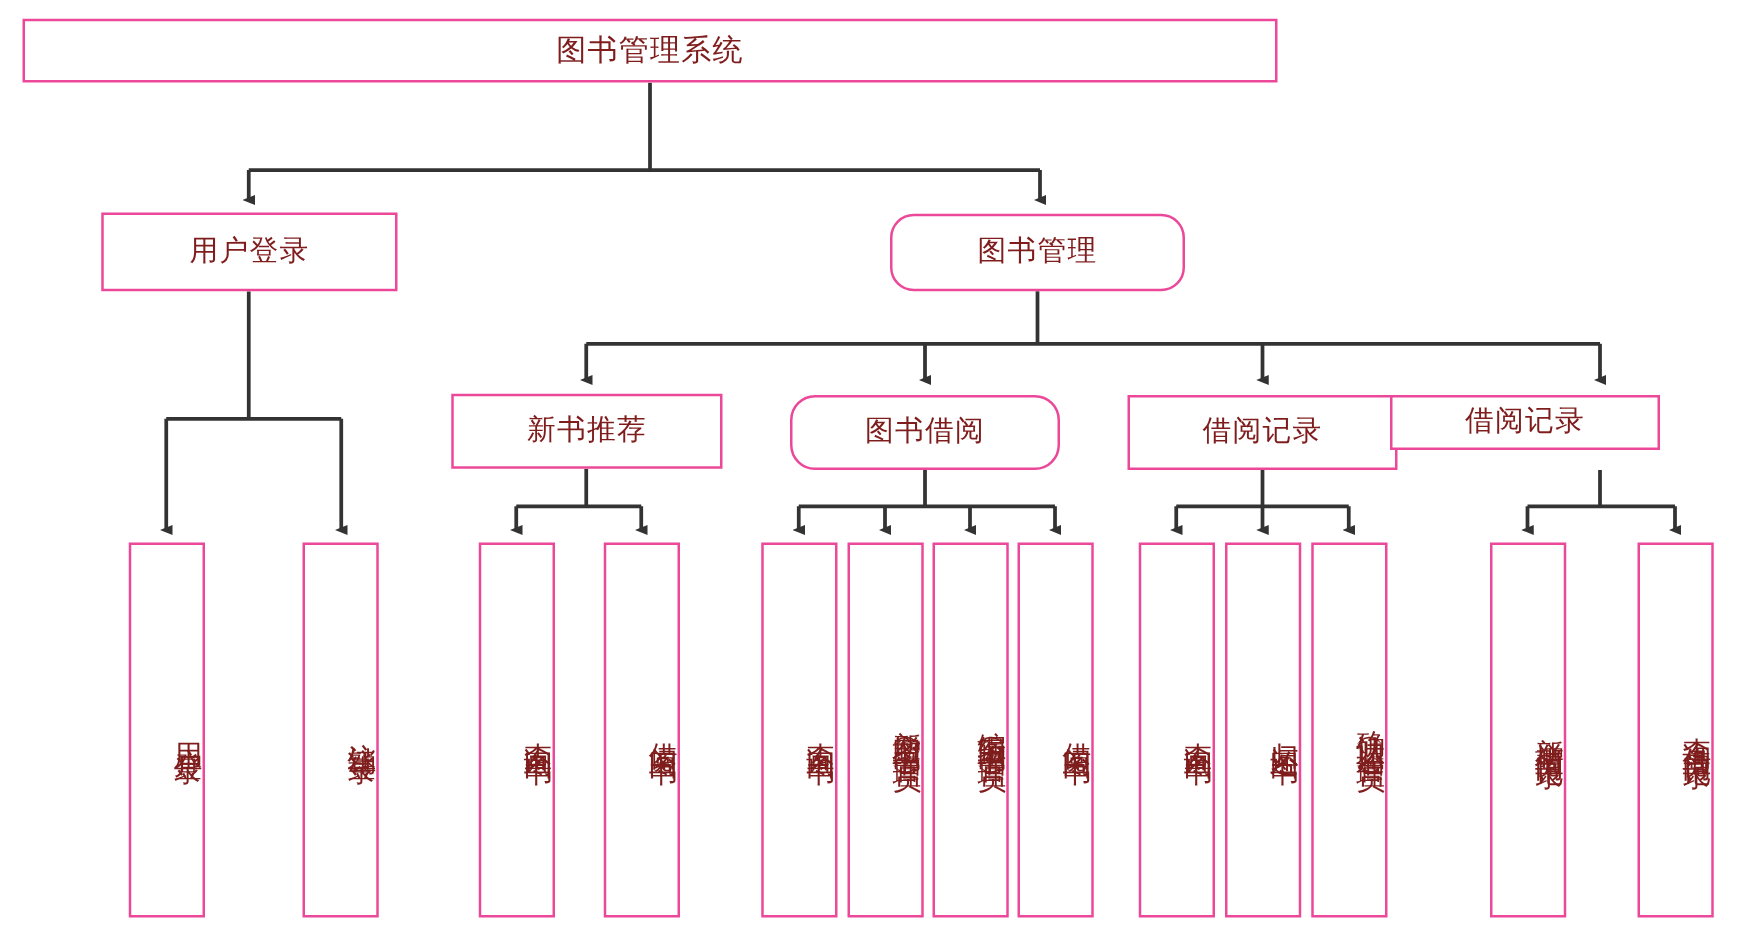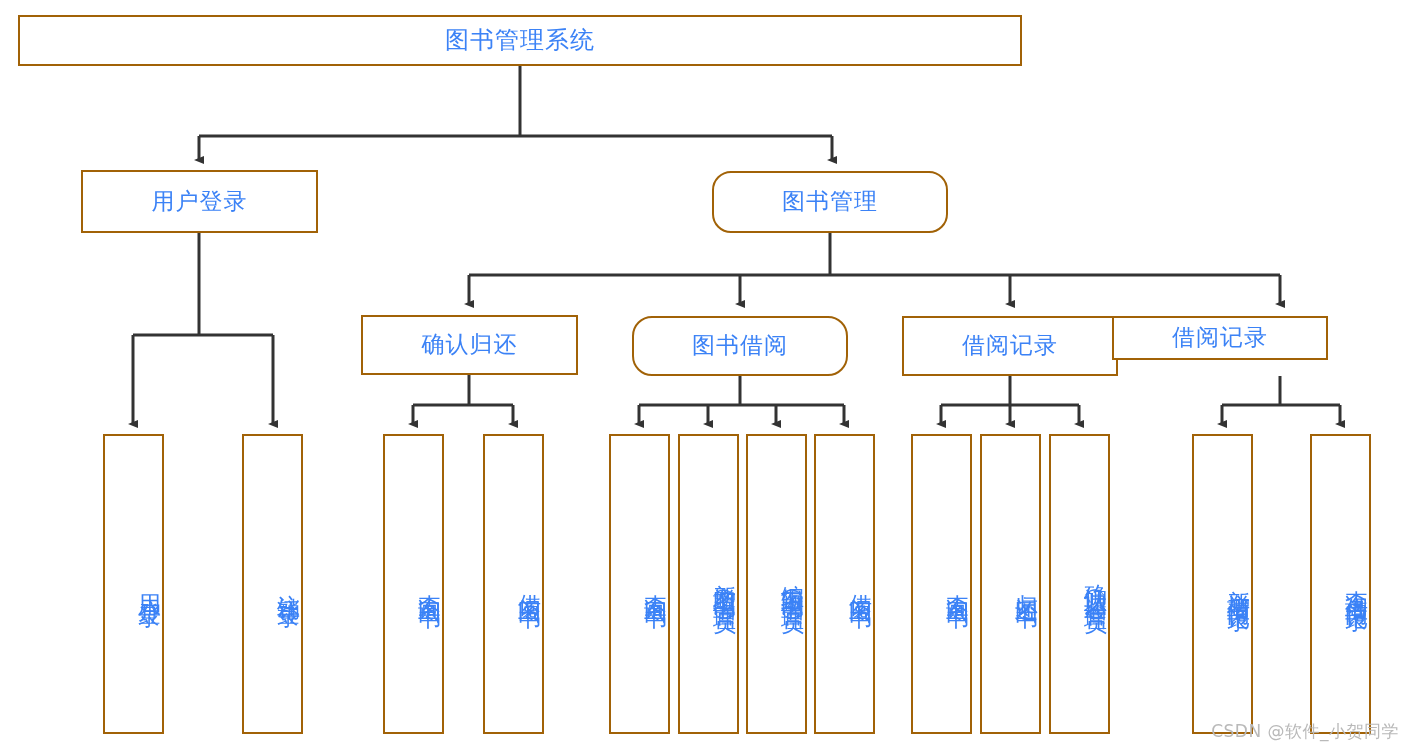--- a/index.html
+++ b/index.html
@@ -22,26 +22,26 @@
     position: absolute;
     left: 0;
     top: 0;
     width: 1405px;
     height: 747px;
     pointer-events: none;
   }
   .node {
     position: absolute;
     box-sizing: border-box;
-    border: 2px solid #a16207;
+    border: 2px solid #ec4899;
     background: #ffffff;
     display: flex;
     align-items: center;
     justify-content: center;
-    color: #3b82f6;
+    color: #7f1d1d;
   }
   .node-h {
     font-size: 23px;
     letter-spacing: 1px;
     line-height: 1.2;
   }
   .node-root {
     font-size: 24px;
   }
   .node-v {
@@ -130,21 +130,21 @@
   </div>
 
   <div class="node node-h" style="left:81px; top:170px; width:237px; height:63px;">
     <span>用户登录</span>
   </div>
   <div class="node node-h" style="left:712px; top:171px; width:236px; height:62px;border-radius:19px;">
     <span>图书管理</span>
   </div>
 
   <div class="node node-h" style="left:361px; top:315px; width:217px; height:60px;">
-    <span>确认归还</span>
+    <span>新书推荐</span>
   </div>
   <div class="node node-h" style="left:632px; top:316px; width:216px; height:60px;border-radius:20px;">
     <span>图书借阅</span>
   </div>
   <div class="node node-h" style="left:902px; top:316px; width:216px; height:60px;">
     <span>借阅记录</span>
   </div>
   <div class="node node-h" style="left:1112px; top:316px; width:216px; height:44px;">
     <span>借阅记录</span>
   </div>
@@ -186,15 +186,14 @@
     <span class="vtext">确认归还（管理员）</span>
   </div>
 
   <div class="node node-v" style="left:1192px; top:434px; width:61px; height:300px;">
     <span class="vtext">新增借阅记录</span>
   </div>
   <div class="node node-v" style="left:1310px; top:434px; width:61px; height:300px;">
     <span class="vtext">查询借阅记录</span>
   </div>
 
-  <div class="watermark">CSDN @软件_小贺同学</div>
 
 </div>
 
 </body></html>

